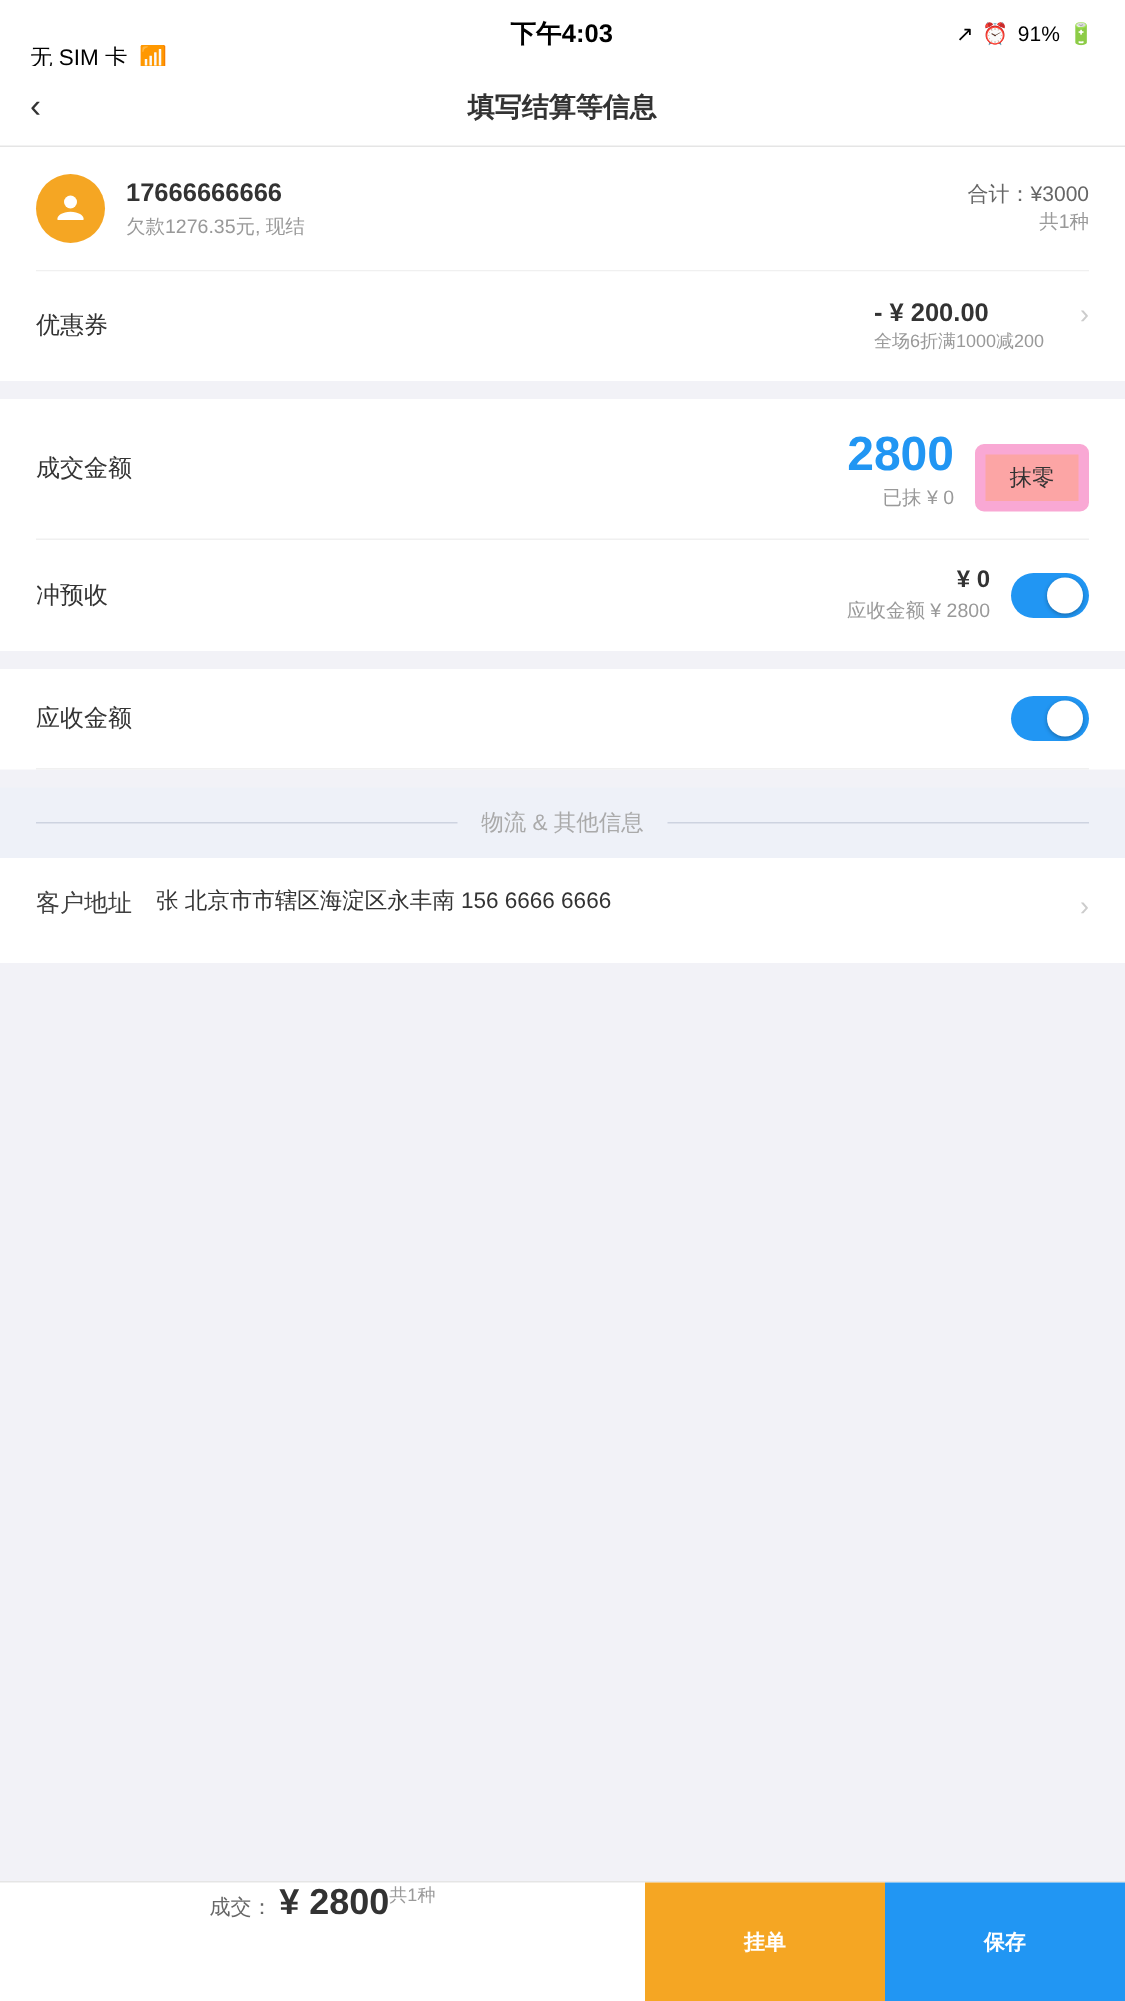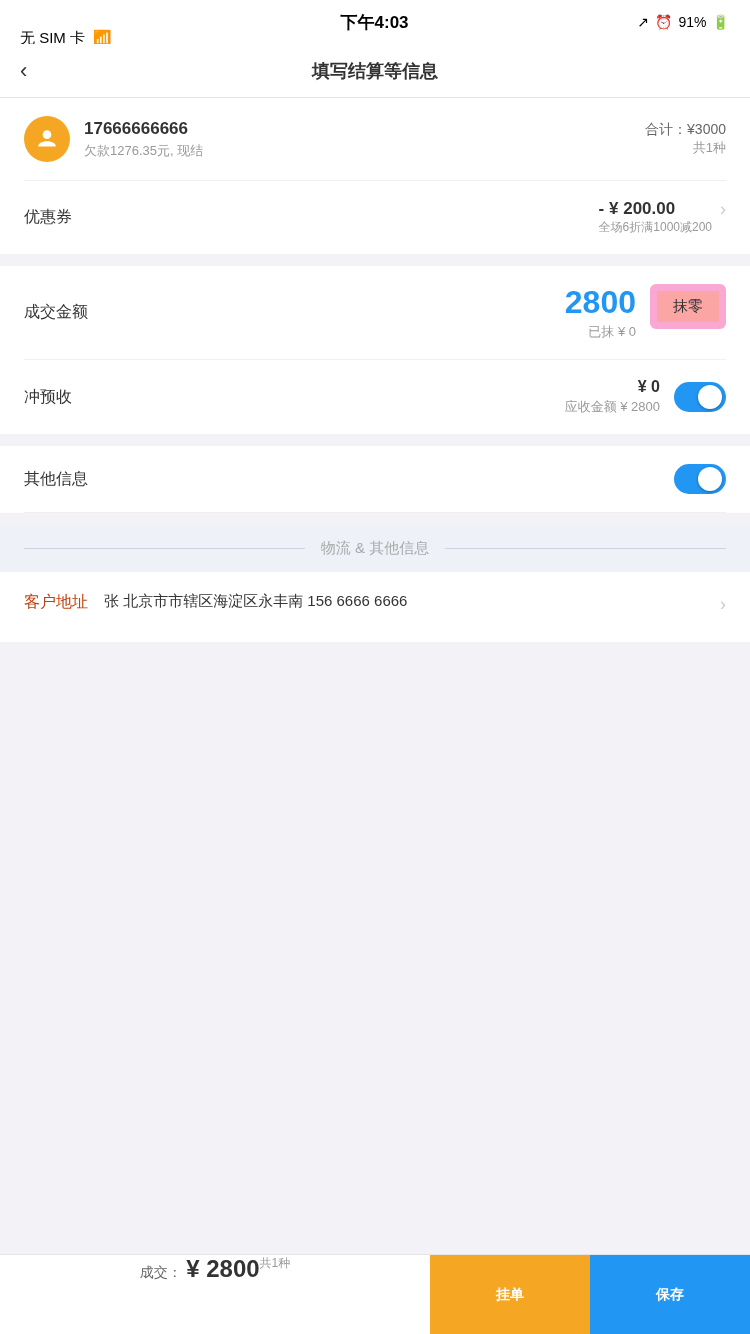--- a/index.html
+++ b/index.html
@@ -127,21 +127,21 @@
       background: #fff;
       cursor: pointer;
     }
     .coupon-label {
       font-size: 16px;
       color: #333;
     }
     .coupon-right {
       display: flex;
       align-items: flex-start;
-      gap: 8px;
+      gap: 24px;
     }
     .coupon-amount {
       font-size: 17px;
       font-weight: 600;
       color: #333;
     }
     .coupon-desc {
       font-size: 12px;
       color: #999;
       text-align: right;
@@ -163,21 +163,21 @@
       padding: 18px 24px;
       min-height: 60px;
     }
     .form-label {
       font-size: 16px;
       color: #333;
       white-space: nowrap;
     }
     .form-value-wrap {
       display: flex;
-      align-items: flex-start;
+      align-items: flex-end;
       gap: 14px;
     }
     .amount-blue {
       font-size: 32px;
       font-weight: 700;
       color: #2196F3;
     }
     .round-btn {
       border: 7px solid #f9a8d4;
       border-radius: 6px;
@@ -267,21 +267,21 @@
       display: flex;
       align-items: flex-start;
       justify-content: space-between;
       padding: 18px 24px;
       background: #fff;
       cursor: pointer;
       min-height: 70px;
     }
     .address-label {
       font-size: 16px;
-      color: #c2410c;
+      color: #404040;
       white-space: nowrap;
       margin-right: 16px;
       margin-top: 2px;
     }
     .address-value {
       font-size: 15px;
       color: #333;
       flex: 1;
       line-height: 1.5;
     }
@@ -432,21 +432,21 @@
         </div>
         <div class="toggle">
           <div class="toggle-knob"></div>
         </div>
       </div>
     </div>
   </div>
 
   <div class="form-section">
     <div class="form-row">
-      <span class="form-label">其他信息</span>
+      <span class="form-label">应收金额</span>
       <div class="toggle">
         <div class="toggle-knob"></div>
       </div>
     </div>
 
     <div class="divider"></div>
 
   </div>
 
   <div class="logistics-divider">

